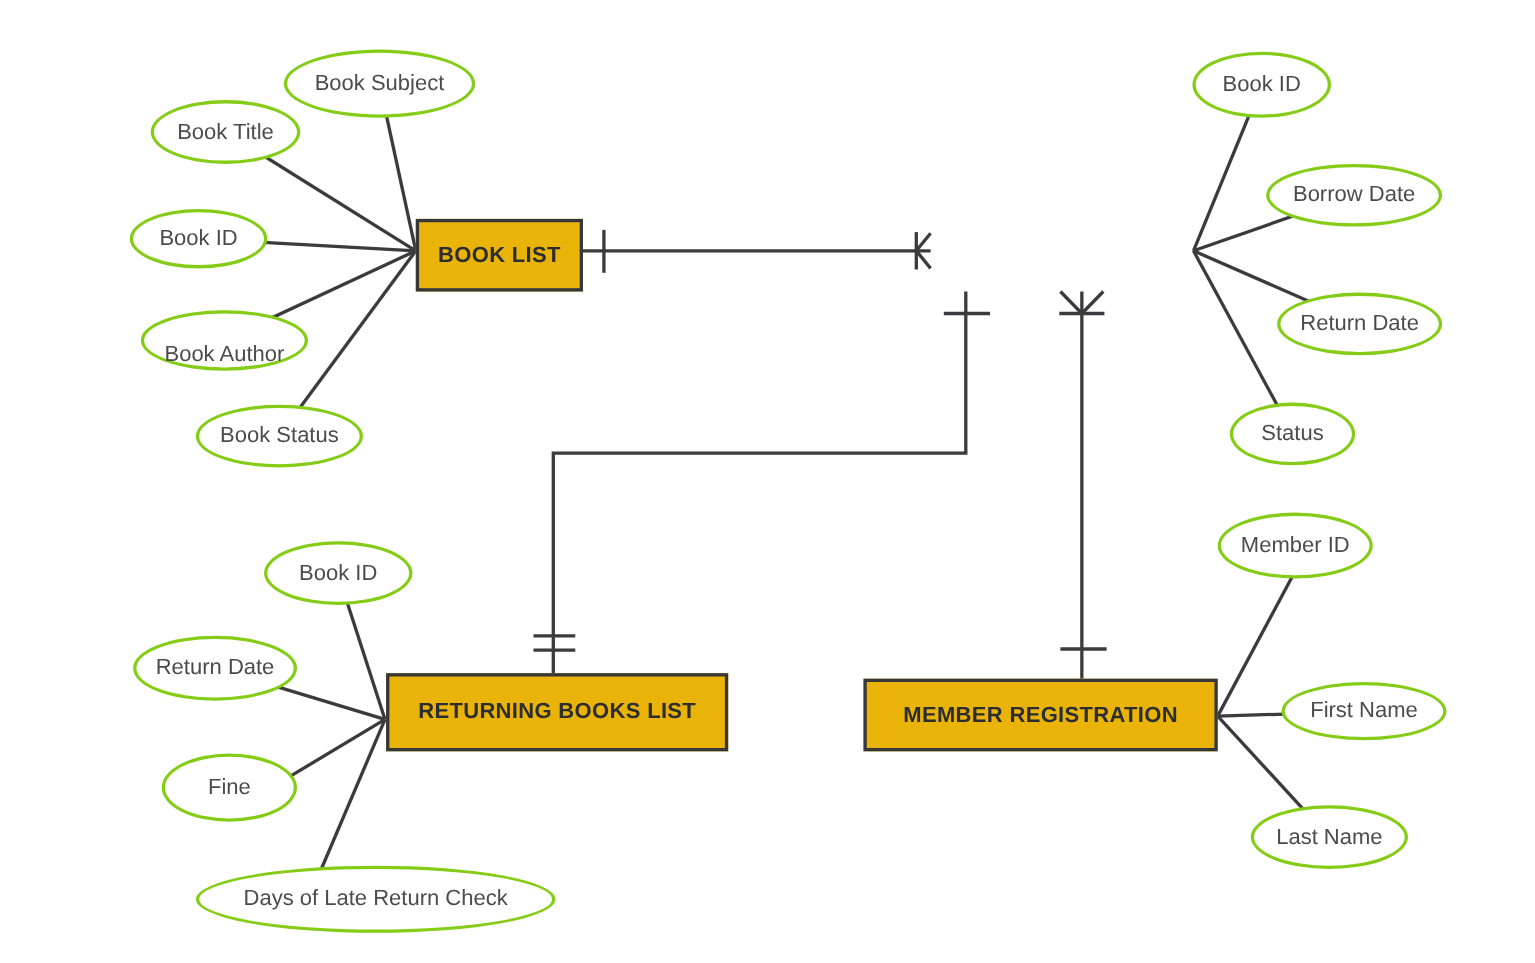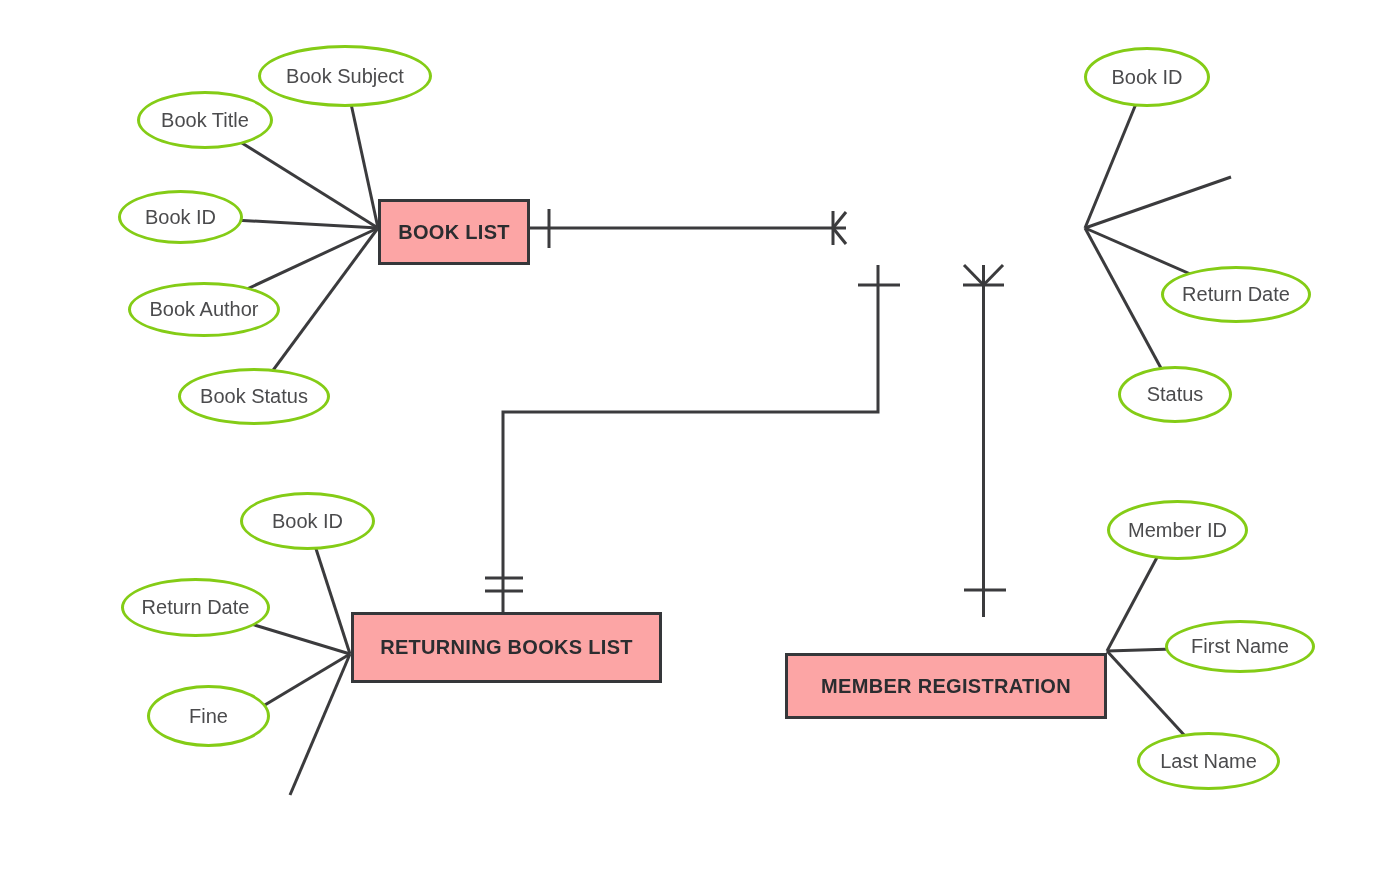--- a/index.html
+++ b/index.html
@@ -18,21 +18,21 @@
   #connector-layer {
     position: absolute;
     left: 0;
     top: 0;
     width: 1395px;
     height: 875px;
   }
   .entity {
     position: absolute;
     box-sizing: border-box;
-    background: #fca5a5;
+    background: #eab308;
     border: 3.5px solid #35373a;
     display: flex;
     align-items: center;
     justify-content: center;
     font-weight: bold;
     font-size: 20px;
     letter-spacing: 0.3px;
     color: #2b2d30;
     white-space: nowrap;
   }
@@ -126,61 +126,67 @@
       </g>
     </g>
   </svg>
 
   <div class="entity" style="left:378px; top:199px; width:152px; height:66px;">
     <span>BOOK LIST</span>
   </div>
   <div class="entity" style="left:351px; top:612px; width:311px; height:71px;">
     <span>RETURNING BOOKS LIST</span>
   </div>
-  <div class="entity" style="left:785px; top:617px; width:322px; height:66px;margin-top:36px;">
+  <div class="entity" style="left:785px; top:617px; width:322px; height:66px;">
     <span>MEMBER REGISTRATION</span>
   </div>
 
   <div class="attr" style="left:258px; top:45px; width:174px; height:62px;">
     <span>Book Subject</span>
   </div>
   <div class="attr" style="left:137px; top:91px; width:136px; height:58px;">
     <span>Book Title</span>
   </div>
   <div class="attr" style="left:118px; top:190px; width:125px; height:54px;">
     <span>Book ID</span>
   </div>
-  <div class="attr" style="left:128px; top:282px; width:152px; height:55px;">
+  <div class="attr" style="left:128px; top:282px; width:152px; height:55px;align-items:flex-end;">
     <span>Book Author</span>
   </div>
   <div class="attr" style="left:178px; top:368px; width:152px; height:57px;">
     <span>Book Status</span>
   </div>
 
   <div class="attr" style="left:1084px; top:47px; width:126px; height:60px;">
     <span>Book ID</span>
+  </div>
+  <div class="attr" style="left:1151px; top:149px; width:160px; height:57px;">
+    <span>Borrow Date</span>
   </div>
   <div class="attr" style="left:1161px; top:266px; width:150px; height:57px;">
     <span>Return Date</span>
   </div>
   <div class="attr" style="left:1118px; top:366px; width:114px; height:57px;">
     <span>Status</span>
   </div>
 
   <div class="attr" style="left:240px; top:492px; width:135px; height:58px;">
     <span>Book ID</span>
   </div>
   <div class="attr" style="left:121px; top:578px; width:149px; height:59px;">
     <span>Return Date</span>
   </div>
   <div class="attr" style="left:147px; top:685px; width:123px; height:62px;">
     <span>Fine</span>
   </div>
+  <div class="attr" style="left:178px; top:787px; width:327px; height:61px;">
+    <span>Days of Late Return Check</span>
+  </div>
 
-  <div class="attr" style="left:1107px; top:500px; width:141px; height:60px;">
+  <div class="attr" style="left:1107px; top:466px; width:141px; height:60px;">
     <span>Member ID</span>
   </div>
   <div class="attr" style="left:1165px; top:620px; width:150px; height:53px;">
     <span>First Name</span>
   </div>
   <div class="attr" style="left:1137px; top:732px; width:143px; height:58px;">
     <span>Last Name</span>
   </div>
 
 </div>

